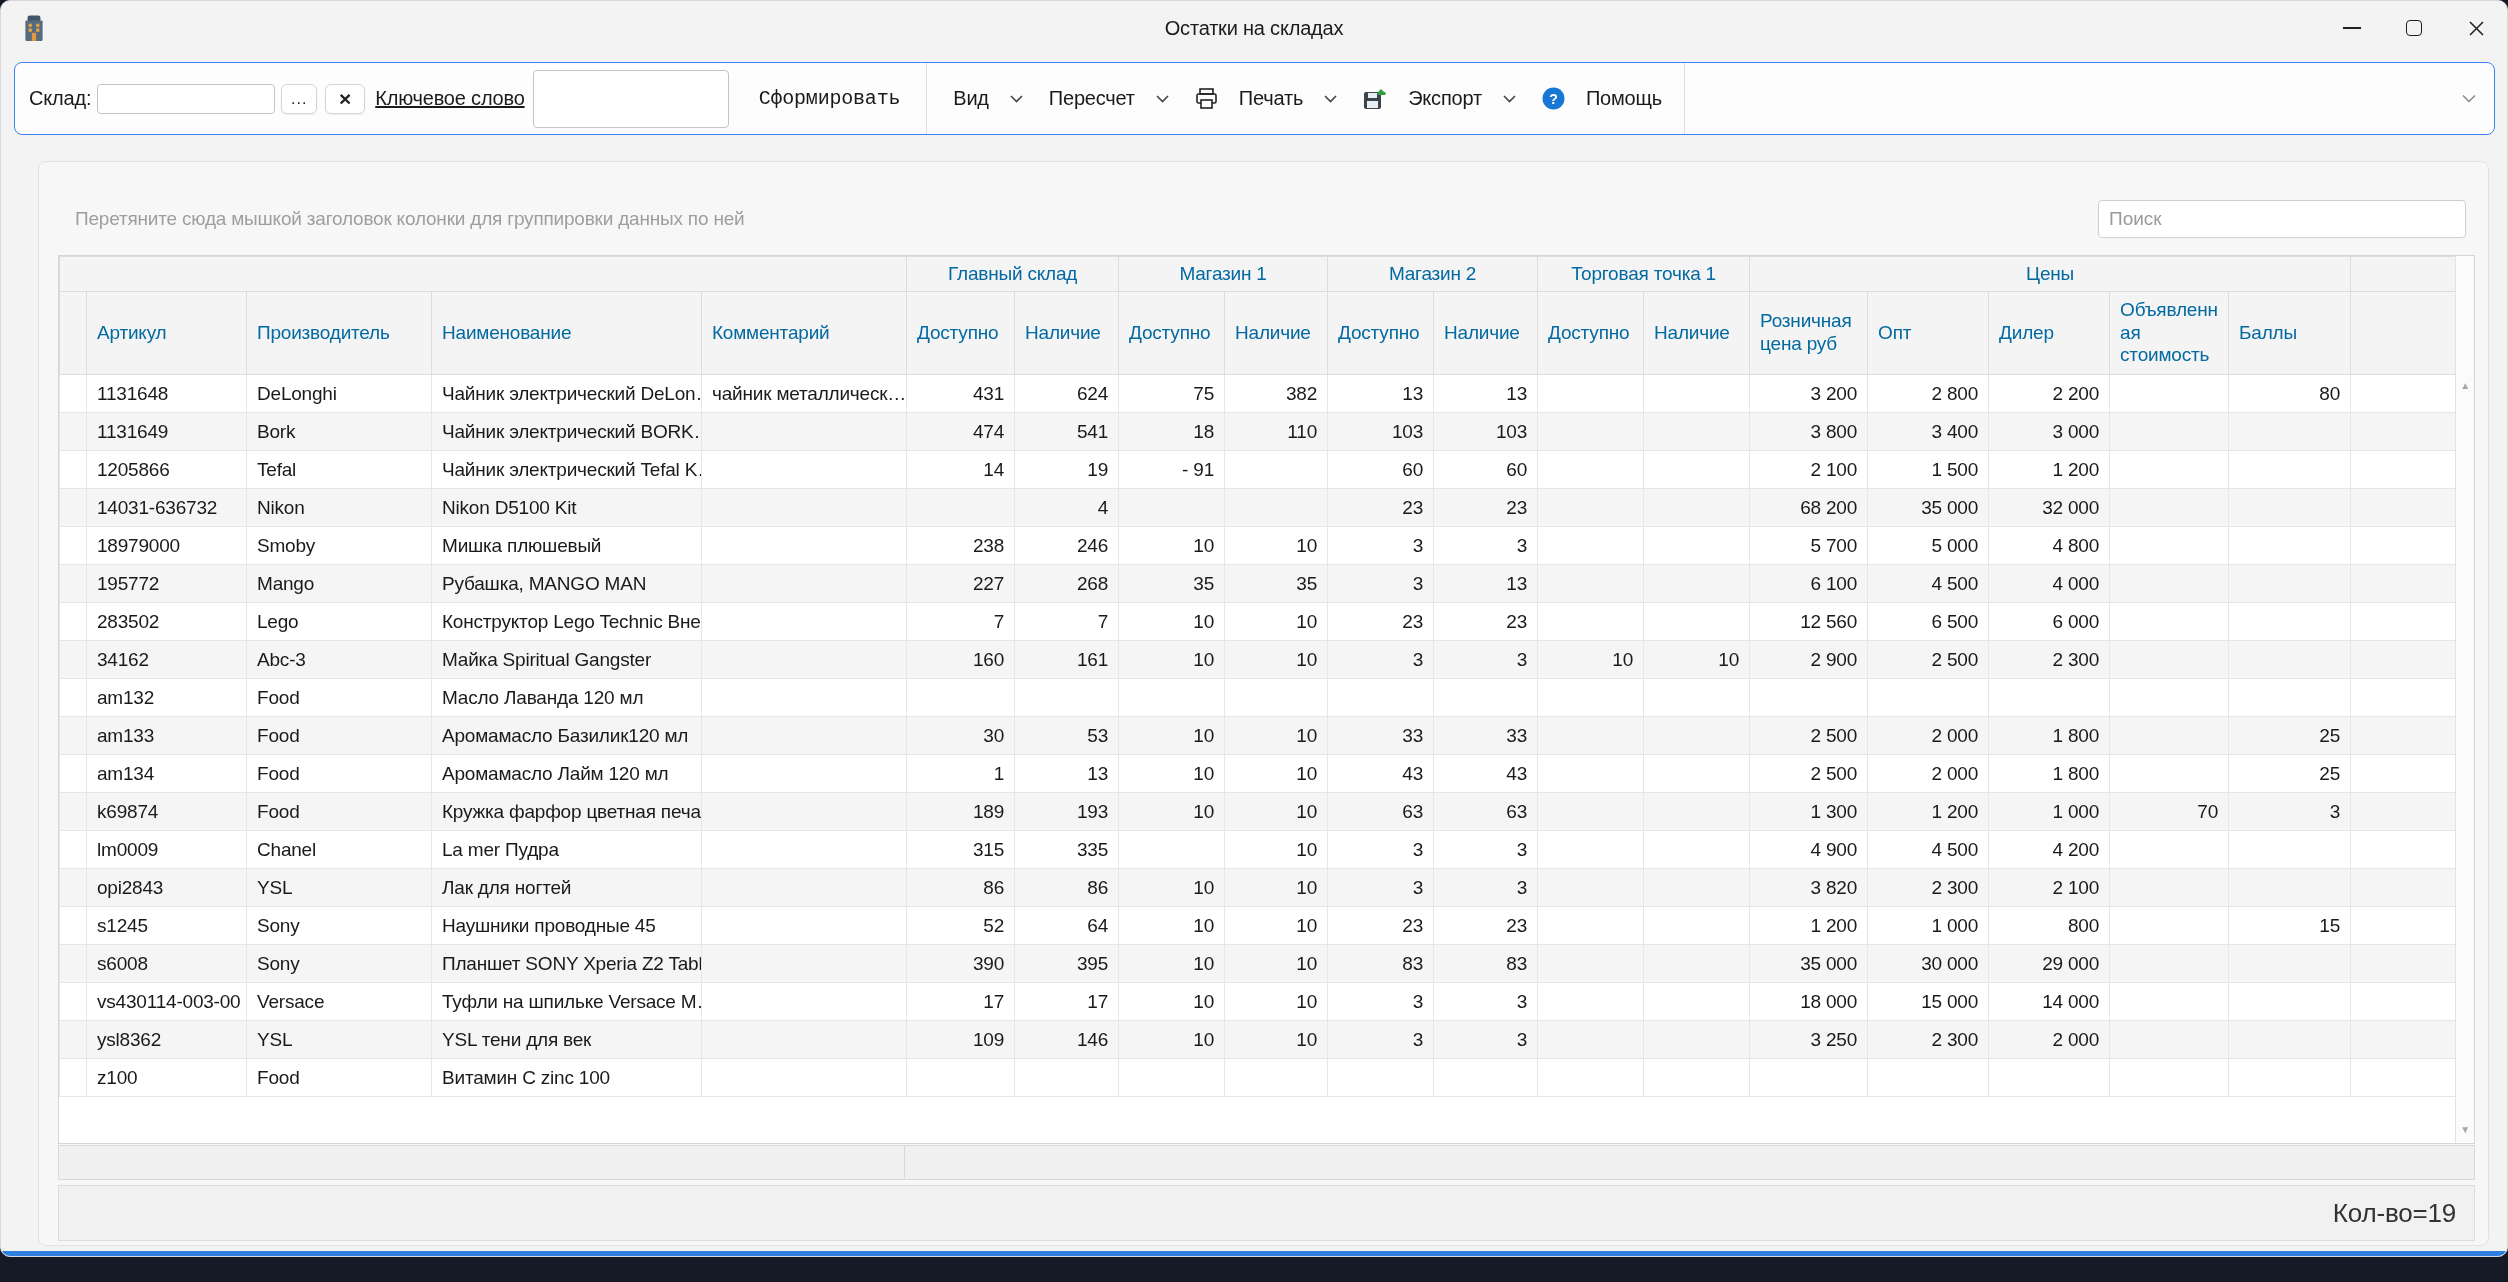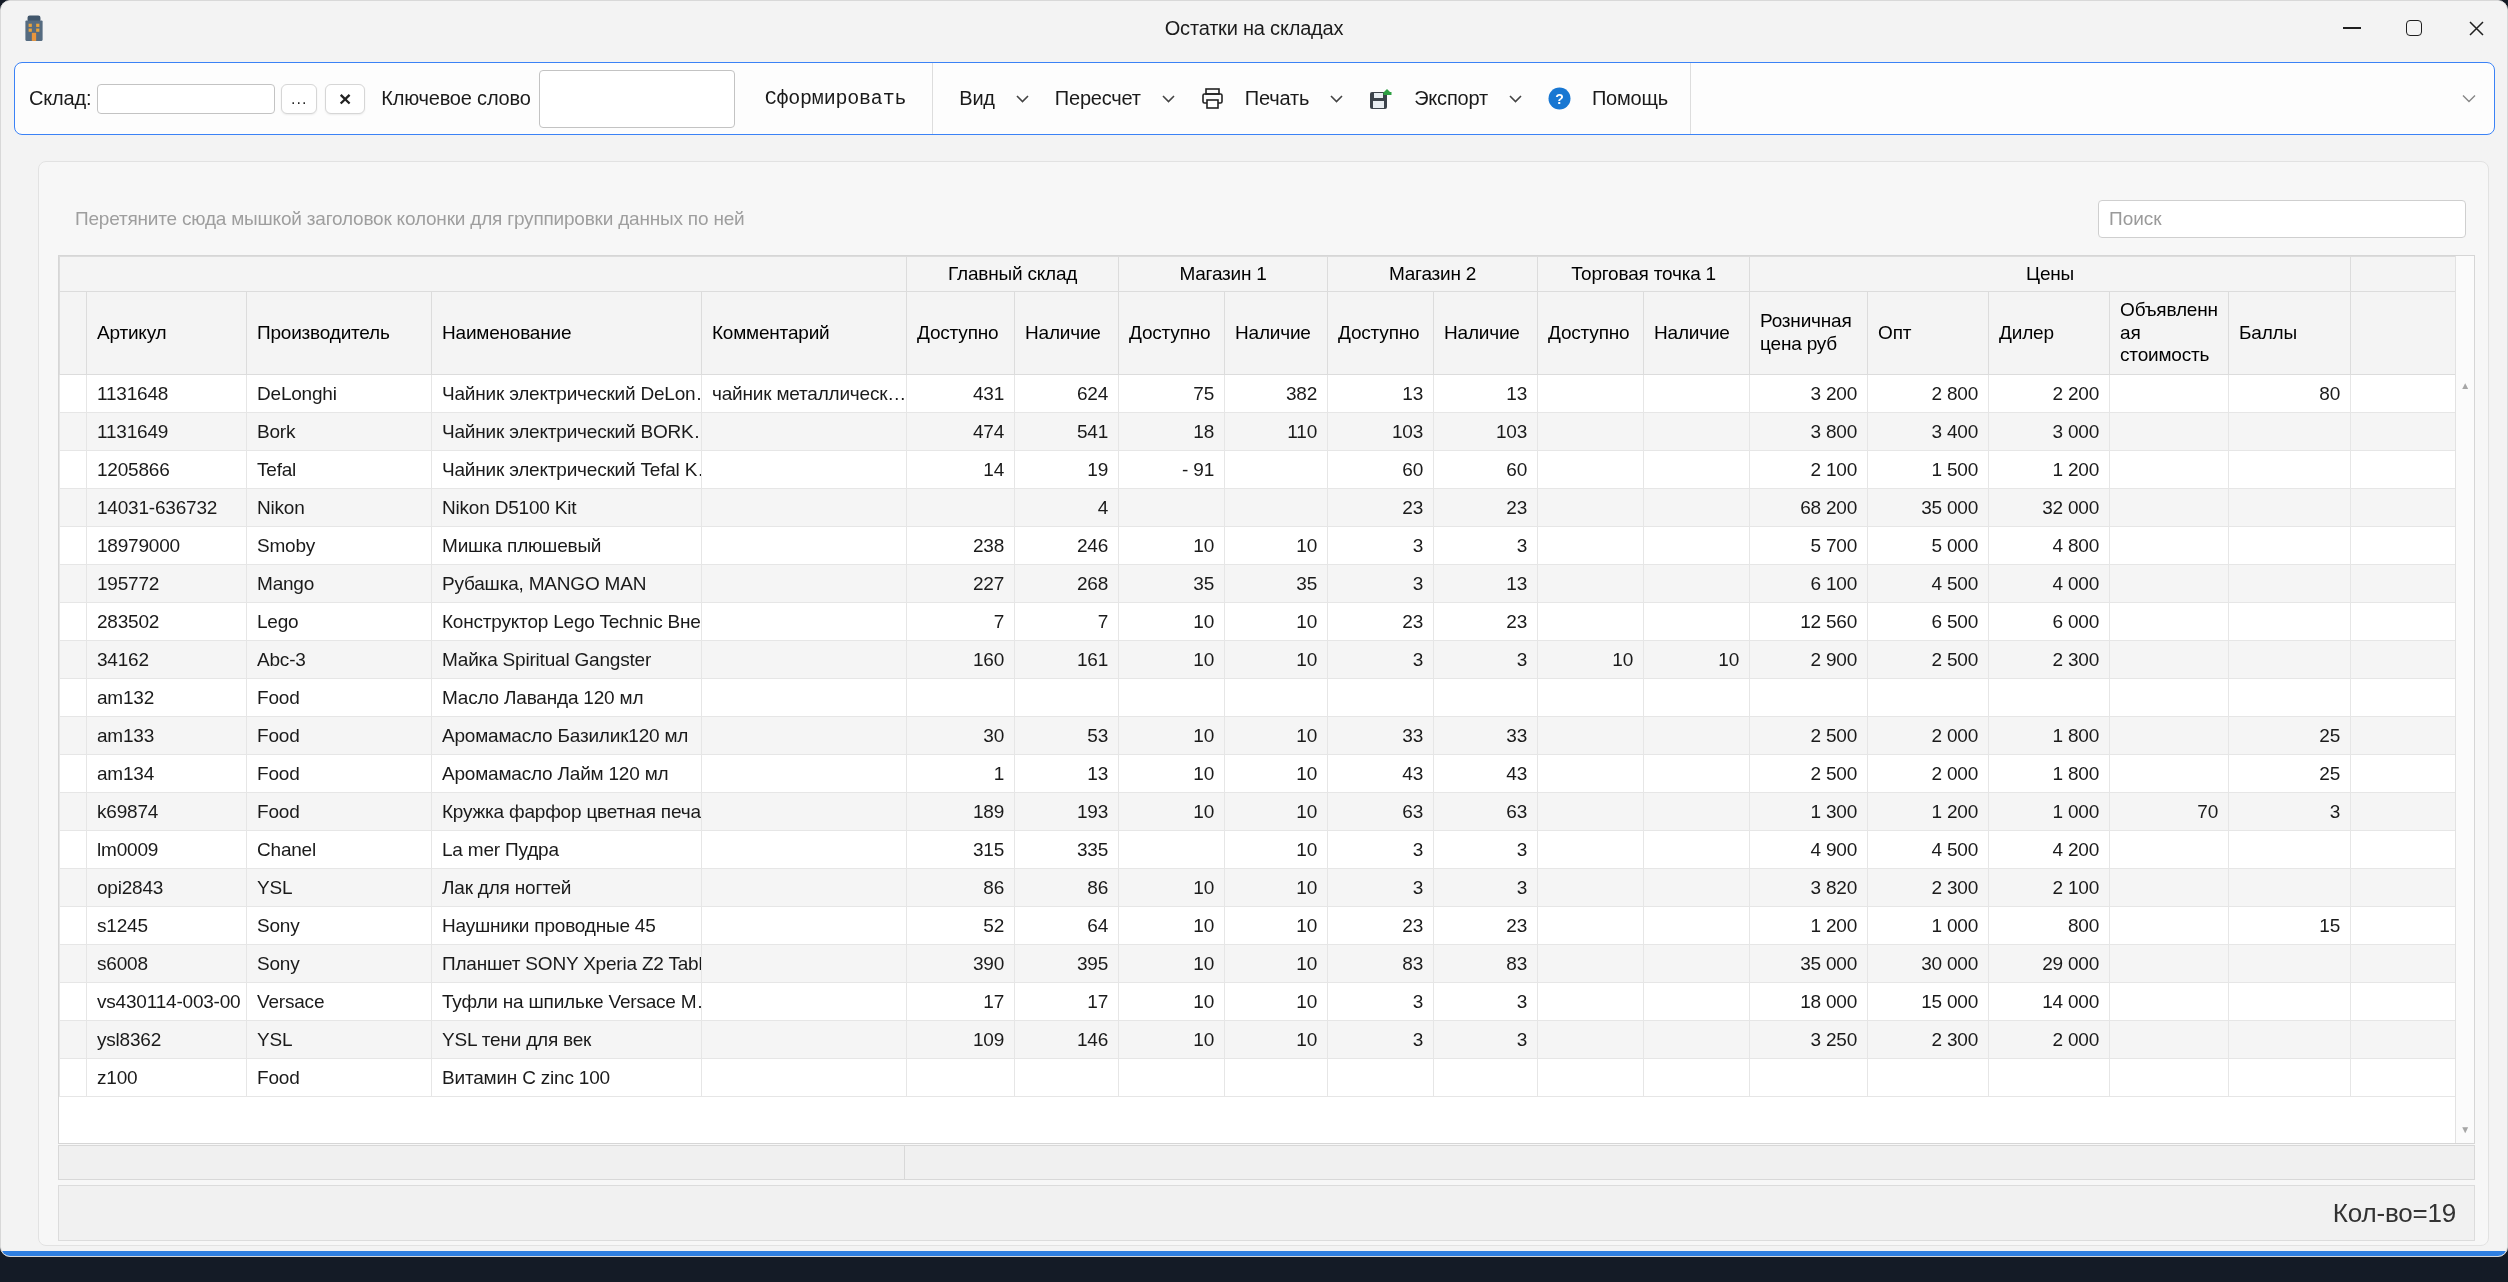--- a/index.html
+++ b/index.html
@@ -37,21 +37,21 @@
   .tb-label { color:#1b1b1b; white-space:nowrap; }
   .tb-input { border:1px solid #c3c3c3; border-radius:4px; background:#fff; font-size:19px;
               padding:0 8px; outline:none; font-family:inherit; }
   .inp-warehouse { width:178px; height:30px; margin-left:6px; }
   .inp-keyword   { width:196px; height:58px; margin-left:8px; }
   .tb-btn { background:#fff; border:1px solid #d6d6d6; border-radius:6px; height:30px;
             box-shadow:0 1px 2px rgba(0,0,0,.07); display:flex; align-items:center; justify-content:center;
             font-family:inherit; font-size:16px; color:#222; cursor:default; }
   .btn-dots { width:36px; margin-left:6px; letter-spacing:1px; }
   .btn-clear { width:40px; margin-left:8px; font-size:21px; font-weight:bold; line-height:1; }
-  .lbl-keyword { margin-left:16px; }
+  .lbl-keyword { margin-left:10px;text-decoration:underline; }
   .btn-generate { margin-left:30px; cursor:default; white-space:nowrap;font-family:Liberation Mono, monospace; }
   .tb-sep { width:1px; align-self:stretch; background:#ddd; margin-left:26px; }
   .tb-menu { display:flex; align-items:center; gap:21px; margin-left:26px; cursor:default; white-space:nowrap; }
   .tb-menu .mi { display:flex; align-items:center; }
   .tb-spacer { flex:1; }
   .collapse-chev { margin-right:18px; opacity:.7; }
 
   
   .main-card {
     position:absolute; left:37px; top:160px; width:2451px; height:1085px;
@@ -65,21 +65,21 @@
   }
   .search-input::placeholder { color:#9a9a9a; }
 
   
   .grid-wrap {
     position:absolute; left:19px; top:93px; width:2417px; height:889px;
     background:#fff; border:1px solid #d6d6d6;
   }
   table.grid-table { border-collapse:collapse; table-layout:fixed; width:2396px; font-size:19px; }
   .grid-table th, .grid-table td { border:1px solid #e6e6e6; overflow:hidden; }
-  .grid-table th { background:#f4f4f4; font-weight:400; color:#000000; border-color:#dcdcdc; }
+  .grid-table th { background:#f4f4f4; font-weight:400; color:#0369a1; border-color:#dcdcdc; }
   .band-row th { height:35px; text-align:center; font-size:19px; }
   .head-row th { height:83px; text-align:left; vertical-align:middle; padding:0 10px;
                  line-height:1.2; overflow-wrap:anywhere; }
   .grid-table td { height:38px; padding:0 10px; white-space:nowrap; color:#1a1a1a; background:#fff; }
   .grid-table td.num { text-align:right; }
   .grid-table tbody tr:nth-child(even) td { background:#f5f5f5; }
   .vscroll {
     position:absolute; top:0; bottom:0; right:0; width:19px;
     background:#fbfbfb; border-left:1px solid #e2e2e2;
   }

